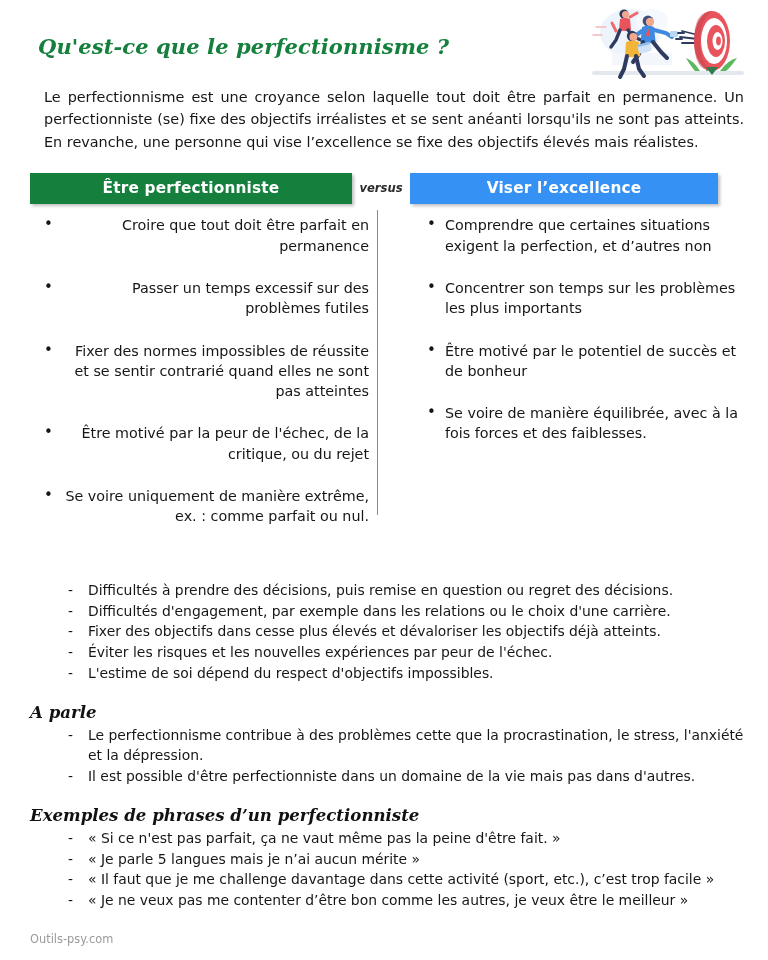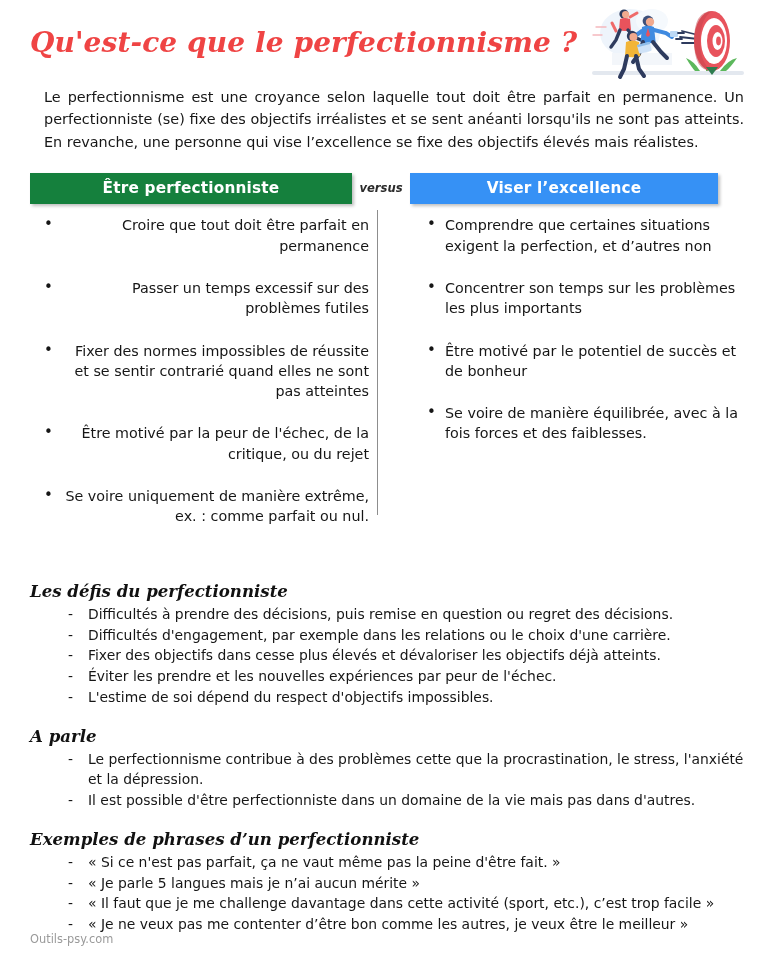--- a/index.html
+++ b/index.html
@@ -28,27 +28,27 @@
   
   .header {
     position: relative;
     height: 86px;
     padding: 0 22px;
   }
   .doc-title {
     position: absolute;
     left: 30px;
     top: 26px;
-    margin: 0;
+    margin: 8px;
     font-family: "DejaVu Serif", serif;
     font-style: italic;
     font-weight: bold;
-    font-size: 28px;
+    font-size: 21px;
     letter-spacing: 0.1px;
-    color: #ef4444;
+    color: #15803d;
     white-space: nowrap;
   }
 
   
   .illustration {
     position: absolute;
     right: 22px;
     top: 5px;
     width: 156px;
     height: 76px;
@@ -291,26 +291,25 @@
       <ul class="bullets">
         <li>Comprendre que certaines situations exigent la perfection, et d’autres non</li>
         <li>Concentrer son temps sur les problèmes les plus importants</li>
         <li>Être motivé par le potentiel de succès et de bonheur</li>
         <li>Se voire de manière équilibrée, avec à la fois forces et des faiblesses.</li>
       </ul>
     </div>
   </div>
 
   <div class="section" id="section-defis">
-    <h2 class="section-heading">Les défis du perfectionniste</h2>
     <ul class="dashes">
       <li>Difficultés à prendre des décisions, puis remise en question ou regret des décisions.</li>
       <li>Difficultés d'engagement, par exemple dans les relations ou le choix d'une carrière.</li>
       <li>Fixer des objectifs dans cesse plus élevés et dévaloriser les objectifs déjà atteints.</li>
-      <li>Éviter les prendre et les nouvelles expériences par peur de l'échec.</li>
+      <li>Éviter les risques et les nouvelles expériences par peur de l'échec.</li>
       <li>L'estime de soi dépend du respect d'objectifs impossibles.</li>
     </ul>
   </div>
 
   <div class="section">
     <h2 class="section-heading">A parle</h2>
     <ul class="dashes">
       <li>Le perfectionnisme contribue à des problèmes cette que la procrastination, le stress, l'anxiété et la dépression.</li>
       <li>Il est possible d'être perfectionniste dans un domaine de la vie mais pas dans d'autres.</li>
     </ul>

